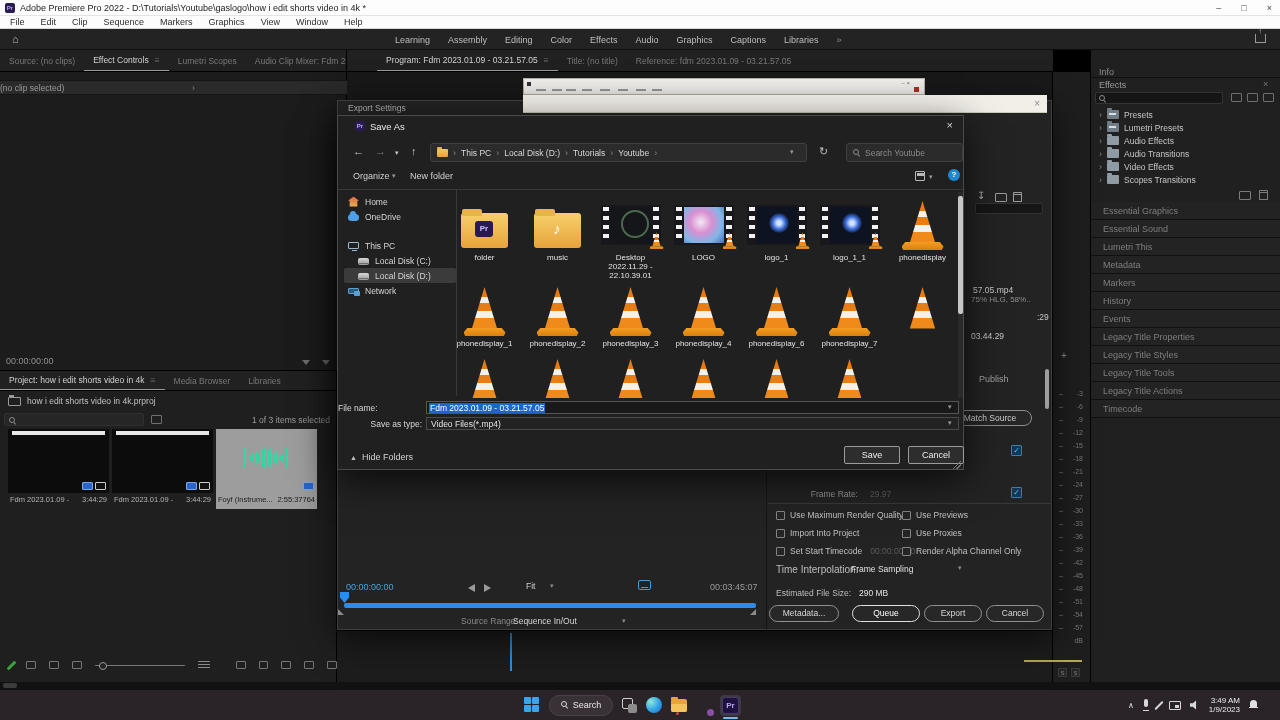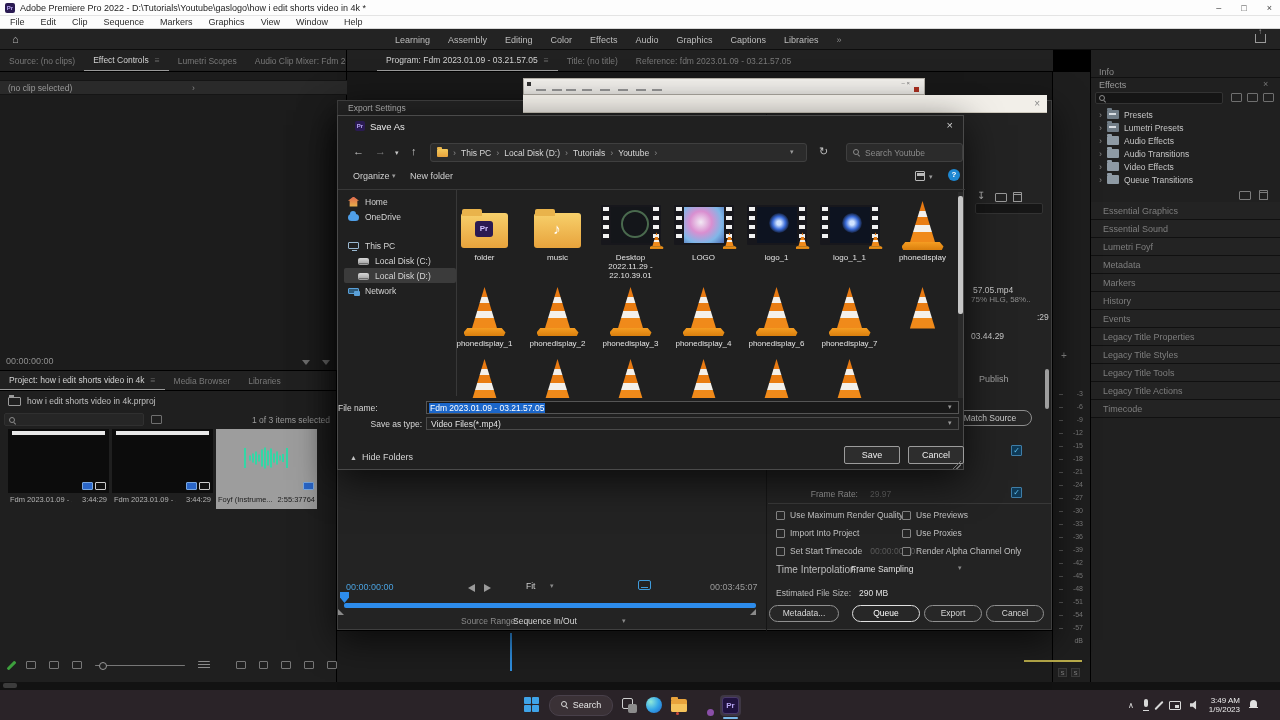--- a/index.html
+++ b/index.html
@@ -20,21 +20,21 @@
 .wtab.dim{color:#8a8a8a}
 #share-ico{position:absolute;right:14px;top:5px;width:11px;height:9px;border:1px solid #9a9a9a;border-top:none}
 #share-ico::after{content:"↑";position:absolute;left:2px;top:-7px;color:#9a9a9a;font-size:8px}
 
 .ptabs{display:flex;align-items:center;height:22px;background:#212121;border-bottom:1px solid #000;overflow:hidden}
 .ptab{padding:0 9px;height:100%;display:flex;align-items:center;font-size:8.5px;color:#787878;white-space:nowrap}
 .ptab.act{color:#d2d2d2;border-bottom:1px solid #9a9a9a}
 .pmenu{margin-left:6px;color:#6e6e6e}
 
 #lm{position:absolute;left:0;top:50px;width:347px;height:320px;background:#1c1c1c;border-right:1px solid #000}
-#lm-noclip{position:absolute;left:0;top:30px;width:347px;height:15px;background:#2a2a2a;border-top:1px solid #151515;border-bottom:1px solid #151515;color:#9a9a9a;font-size:8.5px;line-height:14px;padding-left:8px}
+#lm-noclip{position:absolute;left:0;top:30px;width:347px;height:15px;background:#2a2a2a;border-top:1px solid #151515;border-bottom:1px solid #151515;color:#9a9a9a;font-size:8.5px;line-height:14px;}
 #lm-noclip .chev{position:absolute;left:192px;top:0;color:#888}
 #lm-tc{position:absolute;left:6px;top:306px;color:#8f8f8f;font-size:9px}
 .lm-tri{position:absolute;top:310px;width:0;height:0;border-left:4px solid transparent;border-right:4px solid transparent;border-top:5px solid #6e6e6e}
 
 #pm{position:absolute;left:347px;top:50px;width:706px;height:320px;background:#191919}
 #pm .ptabs{padding-left:30px;background:#212121}
 
 #mw{position:absolute;left:523px;top:78px;width:402px;height:17px;background:#f4f2ee;border:1px solid #b8b4ac;z-index:12}
 #mw .sq{position:absolute;left:3px;top:3px;width:4px;height:4px;background:#333}
 #mw .dash{position:absolute;top:10px;height:2px;background:#9a9a9a}
@@ -383,29 +383,29 @@
         <div class="fxlbl">Audio Transitions</div>
       </div>
       <div class="fxrow">
         <div class="chev">›</div>
         <div class="fxfold"></div>
         <div class="fxlbl">Video Effects</div>
       </div>
       <div class="fxrow">
         <div class="chev">›</div>
         <div class="fxfold"></div>
-        <div class="fxlbl">Queue Transitions</div>
+        <div class="fxlbl">Scopes Transitions</div>
       </div>
     </div>
   <div id="fx-foot-bin"></div>
   <div id="fx-foot-trash"></div>
   <div id="fx-panels">
       <div class="fxpanel">Essential Graphics</div>
       <div class="fxpanel">Essential Sound</div>
-      <div class="fxpanel">Lumetri Foyf</div>
+      <div class="fxpanel">Lumetri This</div>
       <div class="fxpanel">Metadata</div>
       <div class="fxpanel">Markers</div>
       <div class="fxpanel">History</div>
       <div class="fxpanel">Events</div>
       <div class="fxpanel">Legacy Title Properties</div>
       <div class="fxpanel">Legacy Title Styles</div>
       <div class="fxpanel">Legacy Title Tools</div>
       <div class="fxpanel">Legacy Title Actions</div>
       <div class="fxpanel">Timecode</div>
     </div>

